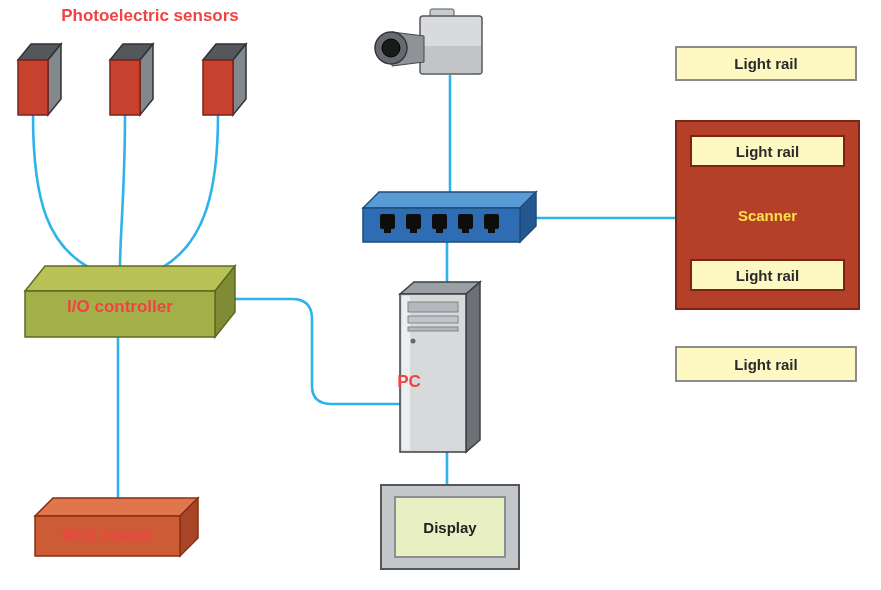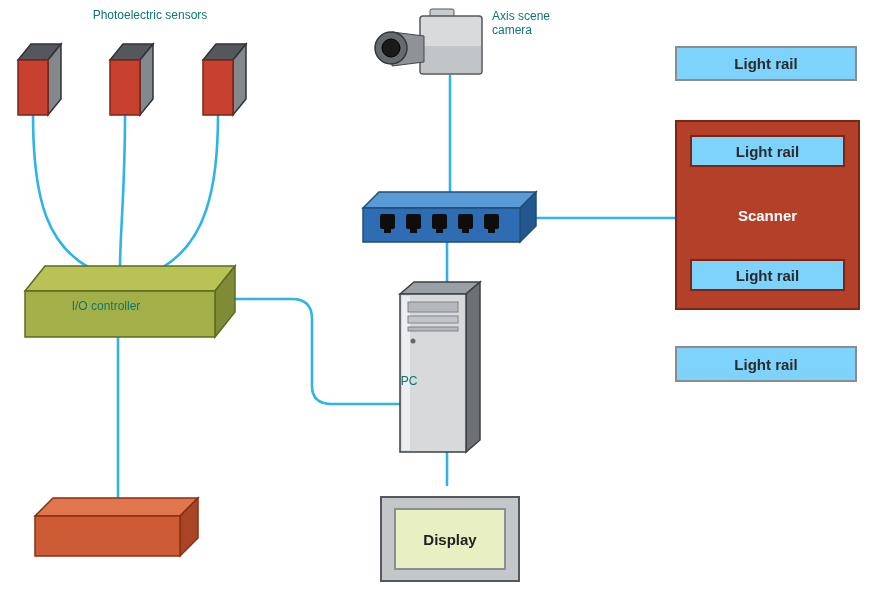--- a/index.html
+++ b/index.html
@@ -11,48 +11,48 @@
     position:relative;
     width:881px;height:590px;
     background:#ffffff;
     overflow:hidden;
   }
   .canvas svg.underlay{
     position:absolute;left:0;top:0;z-index:1;
   }
   .lbl{
     position:absolute;z-index:3;
-    font-weight:400;font-size:12px;color:#0f766e;
+    font-weight:700;font-size:17px;color:#ef4444;
     display:flex;align-items:center;justify-content:center;
     text-align:center;line-height:1.15;
   }
   .lbl.left{justify-content:flex-start;text-align:left;}
   
   .light-rail{
     position:absolute;z-index:2;
-    background:#7dd3fc;border:2px solid #8c8c8c;
+    background:#fef9c3;border:2px solid #8c8c8c;
     display:flex;align-items:center;justify-content:center;
     font-weight:700;font-size:15px;color:#2b2b2b;
     box-sizing:border-box;
   }
   .scanner{
     position:absolute;z-index:2;
     left:675px;top:120px;width:185px;height:190px;
     background:#b5402a;border:2px solid #7d2413;
     box-sizing:border-box;
   }
   .scanner .light-rail{border-color:#7d2413;}
   .scanner-label{
     position:absolute;left:0;top:0;width:100%;height:100%;
     display:flex;align-items:center;justify-content:center;
-    font-weight:700;font-size:15px;color:#ffffff;
+    font-weight:700;font-size:15px;color:#fde047;
   }
   .display-monitor{
     position:absolute;z-index:2;
-    left:380px;top:496px;width:140px;height:86px;
+    left:380px;top:484px;width:140px;height:86px;
     background:#c3c7c9;border:2px solid #54585c;
     box-sizing:border-box;
     display:flex;align-items:center;justify-content:center;
   }
   .display-screen{
     width:112px;height:62px;
     background:#e8efc2;border:2px solid #8a8f93;
     display:flex;align-items:center;justify-content:center;
     font-weight:700;font-size:15px;color:#222222;
     box-sizing:border-box;
@@ -163,21 +163,21 @@
   </div>
 
   <div class="display-monitor">
     <div class="display-screen">
       <span>Display</span>
     </div>
   </div>
 
   <div class="lbl" style="left:40px;top:6px;width:220px;height:20px;">Photoelectric sensors</div>
 
-  <div class="lbl left" style="left:492px;top:10px;width:62px;height:60px;align-items:flex-start;">Axis scene camera</div>
 
 
-  <div class="lbl" style="left:11px;top:291px;width:190px;height:32px;">I/O controller</div>
+  <div class="lbl" style="left:25px;top:291px;width:190px;height:32px;">I/O controller</div>
 
   <div class="lbl" style="left:376px;top:372px;width:66px;height:20px;">PC</div>
 
+  <div class="lbl" style="left:35px;top:516px;width:145px;height:40px;">RFD reader</div>
 
 </div>
 
 </body></html>

